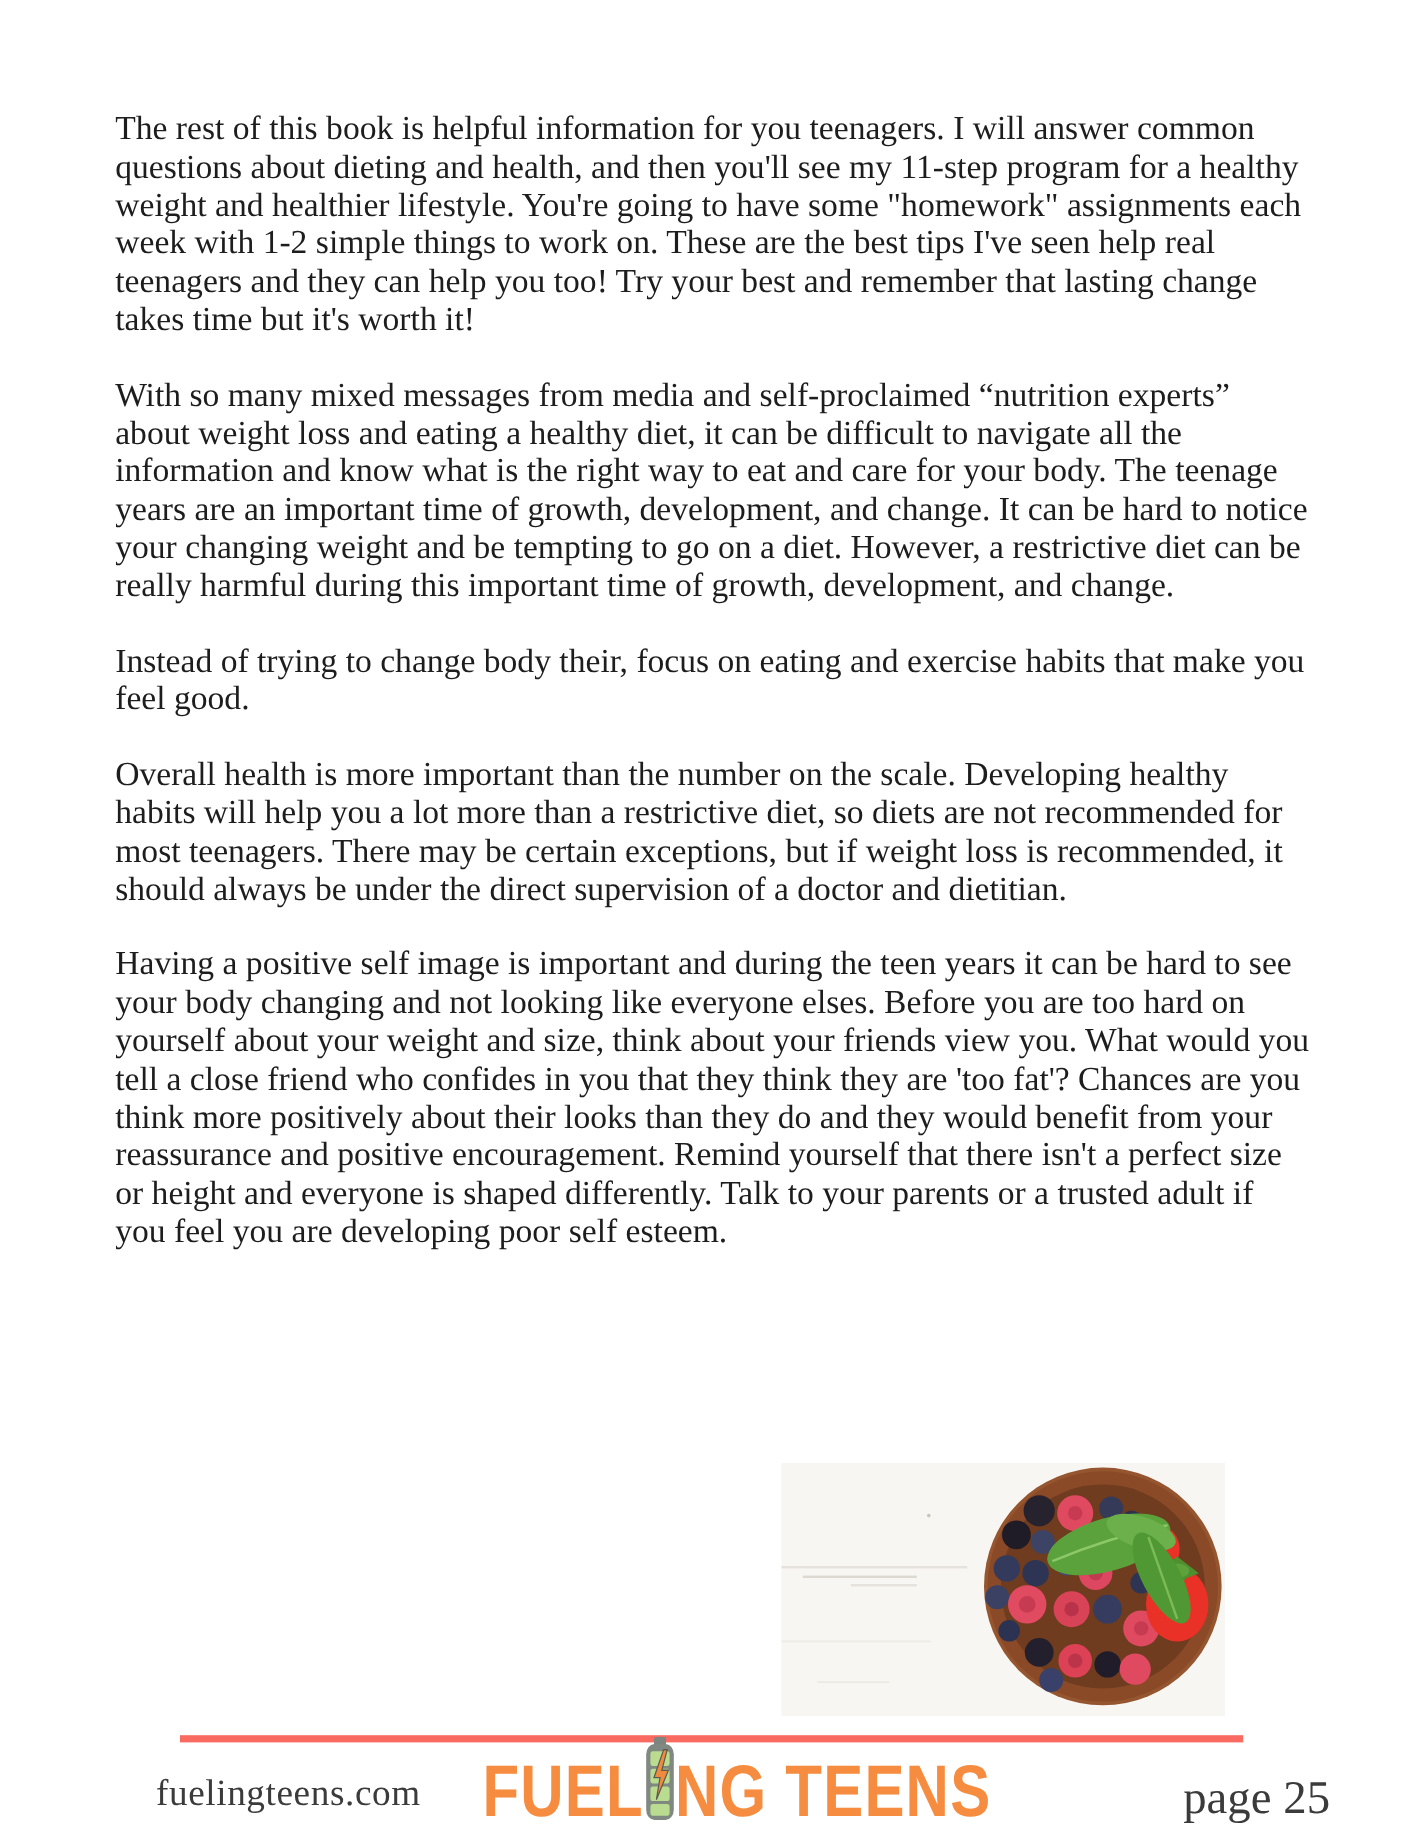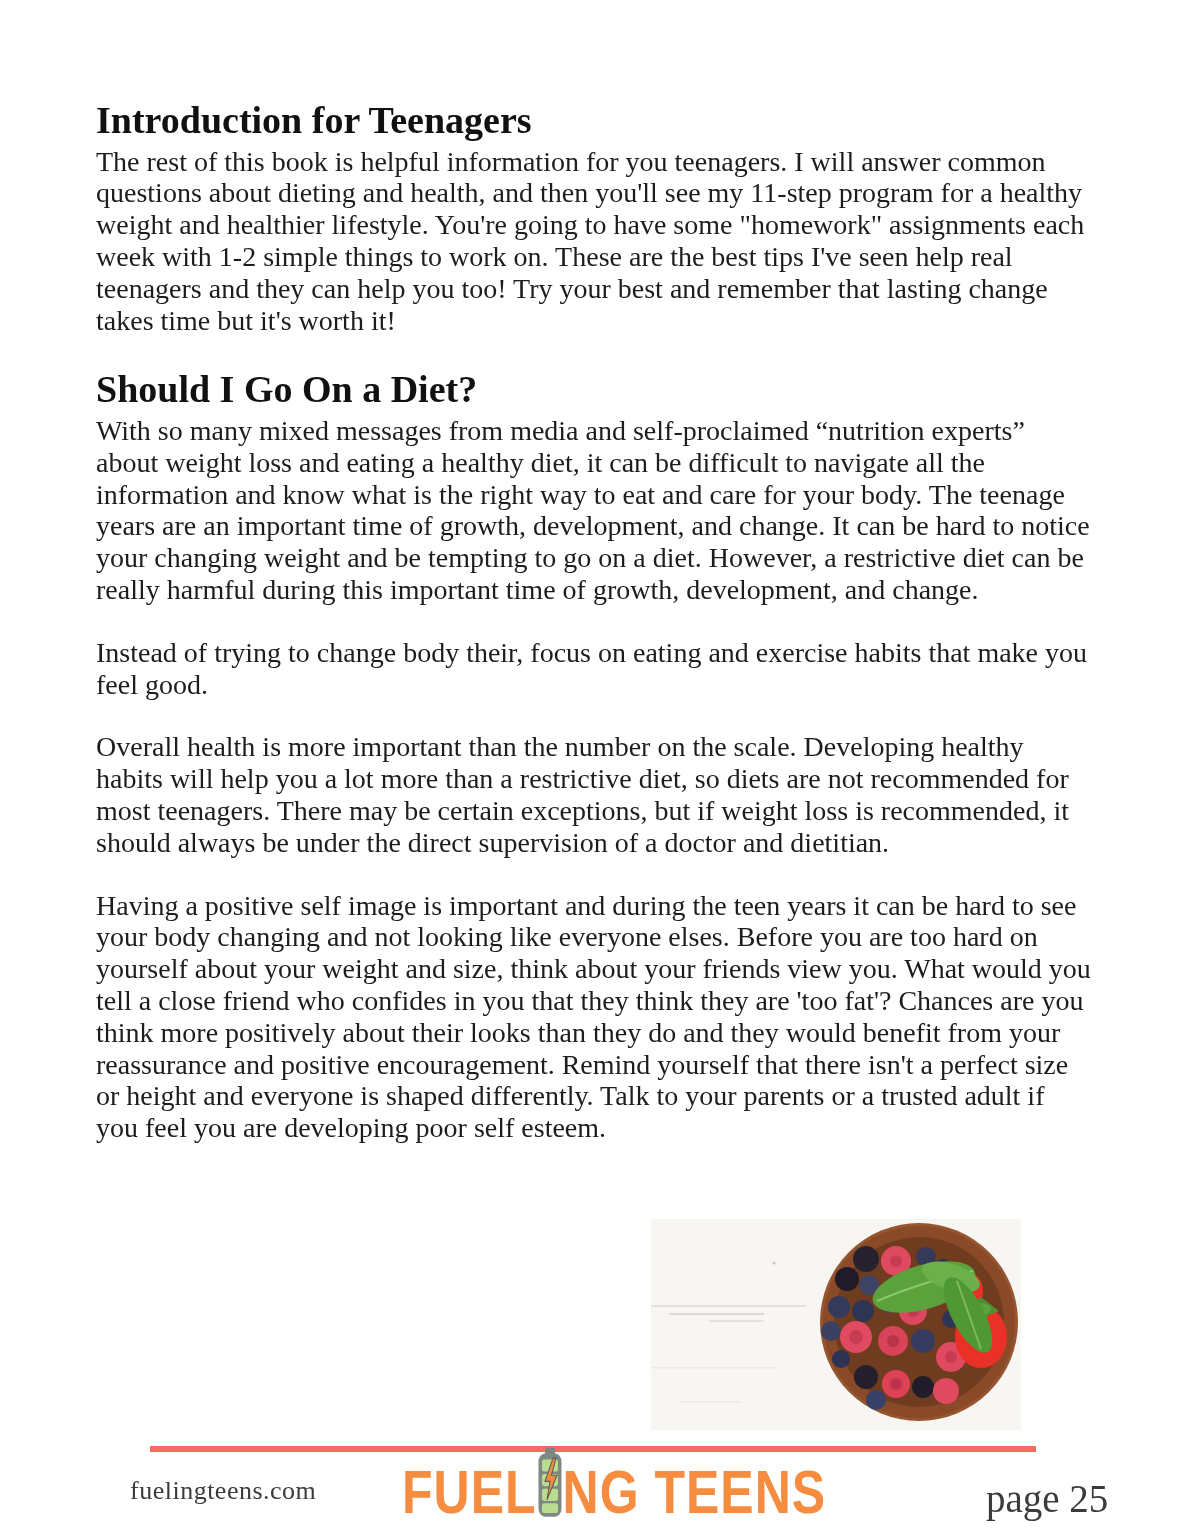--- a/index.html
+++ b/index.html
@@ -56,21 +56,21 @@
   
   .footer-rule{
     position:absolute;left:150px;top:1446px;width:886px;height:6px;
     background:var(--rule-coral);
   }
   .footer-row{
     position:absolute;left:0;top:1458px;width:1187px;height:70px;
   }
   .site-url{
     position:absolute;left:130px;top:18px;
-    font-size:26px;color:var(--footer-text);letter-spacing:0.5px;
+    font-size:31px;color:var(--footer-text);letter-spacing:0.5px;
   }
   .page-number{
     position:absolute;left:986px;top:18px;
     font-size:39px;color:var(--footer-text);
   }
   .logo{
     position:absolute;left:402px;top:0;height:70px;
     display:flex;align-items:center;
     font-family:"Liberation Sans", sans-serif;
     font-weight:700;font-size:50px;letter-spacing:1px;
@@ -80,24 +80,22 @@
   }
   .logo .battery{display:inline-block;margin:0 1px;position:relative;top:-2px;}
 </style>
 </head>
 <body>
 
 <div class="page">
 
 
   <div class="content">
-    <h2 class="section-heading">Introduction for Teenagers</h2>
     <p class="body-par">The rest of this book is helpful information for you teenagers. I will answer common questions about dieting and health, and then you'll see my 11-step program for a healthy weight and healthier lifestyle. You're going to have some "homework" assignments each week with 1-2 simple things to work on. These are the best tips I've seen help real teenagers and they can help you too! Try your best and remember that lasting change takes time but it's worth it!</p>
 
-    <h2 class="section-heading second">Should I Go On a Diet?</h2>
     <p class="body-par">With so many mixed messages from media and self-proclaimed “nutrition experts” about weight loss and eating a healthy diet, it can be difficult to navigate all the information and know what is the right way to eat and care for your body. The teenage years are an important time of growth, development, and change. It can be hard to notice your changing weight and be tempting to go on a diet. However, a restrictive diet can be really harmful during this important time of growth, development, and change.</p>
     <p class="body-par">Instead of trying to change body their, focus on eating and exercise habits that make you feel good.</p>
     <p class="body-par">Overall health is more important than the number on the scale. Developing healthy habits will help you a lot more than a restrictive diet, so diets are not recommended for most teenagers.  There may be certain exceptions, but if weight loss is recommended, it should always be under the direct supervision of a doctor and dietitian.</p>
     <p class="body-par last">Having a positive self image is important and during the teen years it can be hard to see your body changing and not looking like everyone elses. Before you are too hard on yourself about your weight and size, think about your friends view you. What would you tell a close friend who confides in you that they think they are 'too fat'? Chances are you think more positively about their looks than they do and they would benefit from your reassurance and positive encouragement. Remind yourself that there isn't a perfect size or height and everyone is shaped differently. Talk to your parents or a trusted adult if you feel you are developing poor self esteem.</p>
   </div>
 
   <div class="photo" title="Top-down photo of a wooden bowl filled with raspberries, blueberries, blackberries and a strawberry topped with green raspberry leaves, on a white wooden table">
     <svg width="370" height="211" viewBox="0 0 370 211" xmlns="http://www.w3.org/2000/svg">
 
       <rect width="370" height="211" fill="#f8f6f3"></rect>

